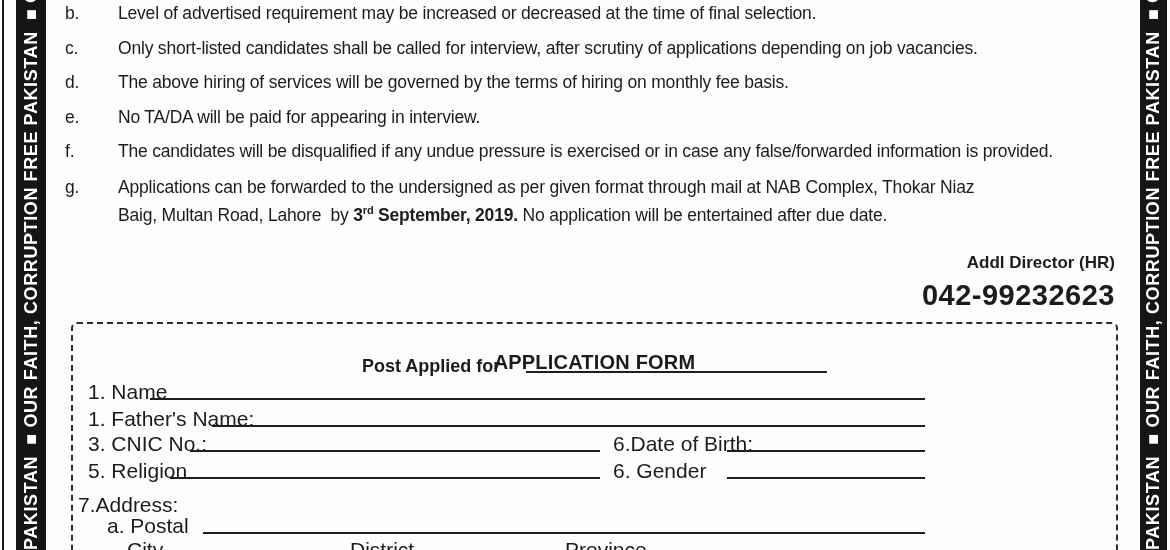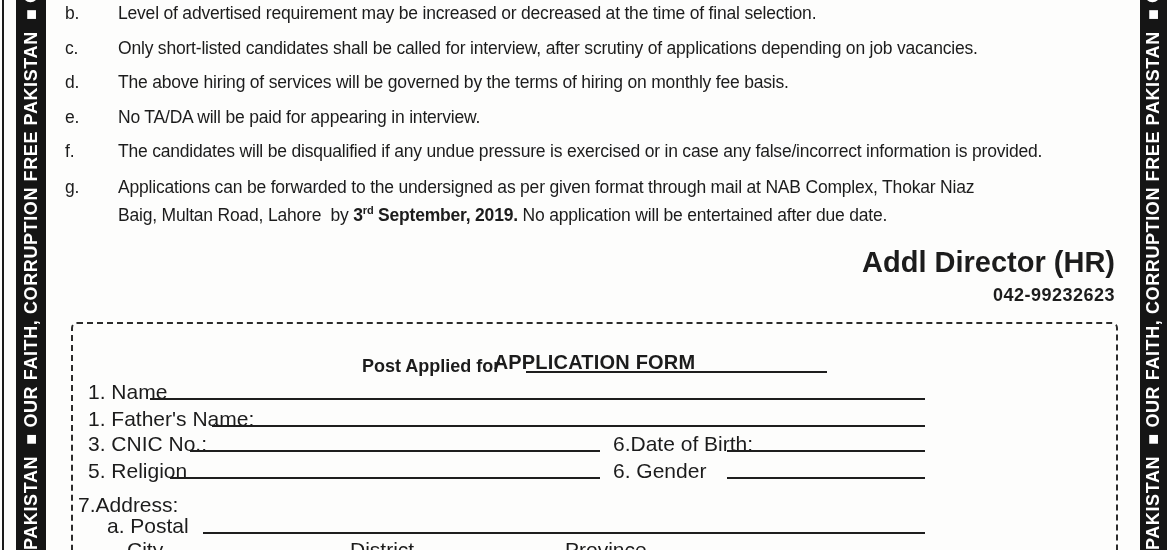--- a/index.html
+++ b/index.html
@@ -20,22 +20,22 @@
   .strip-right .strip-text{line-height:27px;}
 
   .notes{position:absolute;left:65px;top:3px;width:1064px;font-size:17.5px;line-height:21px;letter-spacing:-0.2px;}
   .note-row{display:flex;margin-bottom:13.5px;}
   .note-letter{flex:0 0 53px;}
   .note-g{line-height:23.5px;}
   .note-g .date{font-weight:bold;}
   .note-g sup{font-size:11px;font-weight:bold;}
 
   .signature{position:absolute;right:55px;top:247px;text-align:right;font-weight:bold;}
-  .sig-title{font-size:29px;line-height:31px;}
-  .sig-phone{font-size:18px;line-height:35px;letter-spacing:0.5px;}
+  .sig-title{font-size:17px;line-height:31px;}
+  .sig-phone{font-size:29px;line-height:35px;letter-spacing:0.5px;}
 
   .form-box{position:absolute;left:71px;top:322px;width:1043px;height:262px;border:2px dashed #2c2c2c;border-radius:6px;}
   .f-abs{position:absolute;white-space:nowrap;}
   .f-title{left:0;right:0;top:27px;text-align:center;font-weight:bold;font-size:20px;letter-spacing:0.2px;}
   .f-label{font-size:21px;line-height:18px;}
   .f-bold{font-weight:bold;font-size:18px;line-height:20px;}
   .blank{border-bottom:2px solid #1e1e1e;height:15px;}
 
   .photo-box{
     position:absolute;left:871px;top:50px;width:140px;height:162px;border:2px solid #2a2a2a;
@@ -69,21 +69,21 @@
     <div class="note-row">
       <span class="note-letter">d.</span>
       <span class="note-text">The above hiring of services will be governed by the terms of hiring on monthly fee basis.</span>
     </div>
     <div class="note-row">
       <span class="note-letter">e.</span>
       <span class="note-text">No TA/DA will be paid for appearing in interview.</span>
     </div>
     <div class="note-row">
       <span class="note-letter">f.</span>
-      <span class="note-text">The candidates will be disqualified if any undue pressure is exercised or in case any false/incorrect information is provided.</span>
+      <span class="note-text">The candidates will be disqualified if any undue pressure is exercised or in case any false/forwarded information is provided.</span>
     </div>
     <div class="note-row note-g">
       <span class="note-letter">g.</span>
       <span class="note-text"><span>Applications can be forwarded to the undersigned as per given format through mail at NAB Complex, Thokar Niaz</span><br><span>Baig, Multan Road, Lahore &nbsp;by </span><span class="date"><span>3</span><sup>rd</sup><span> September, 2019.</span></span><span> No application will be entertained after due date.</span></span>
     </div>
   </div>
 
   <div class="signature">
     <div class="sig-title">Addl Director (HR)</div>
     <div class="sig-phone">042-99232623</div>

